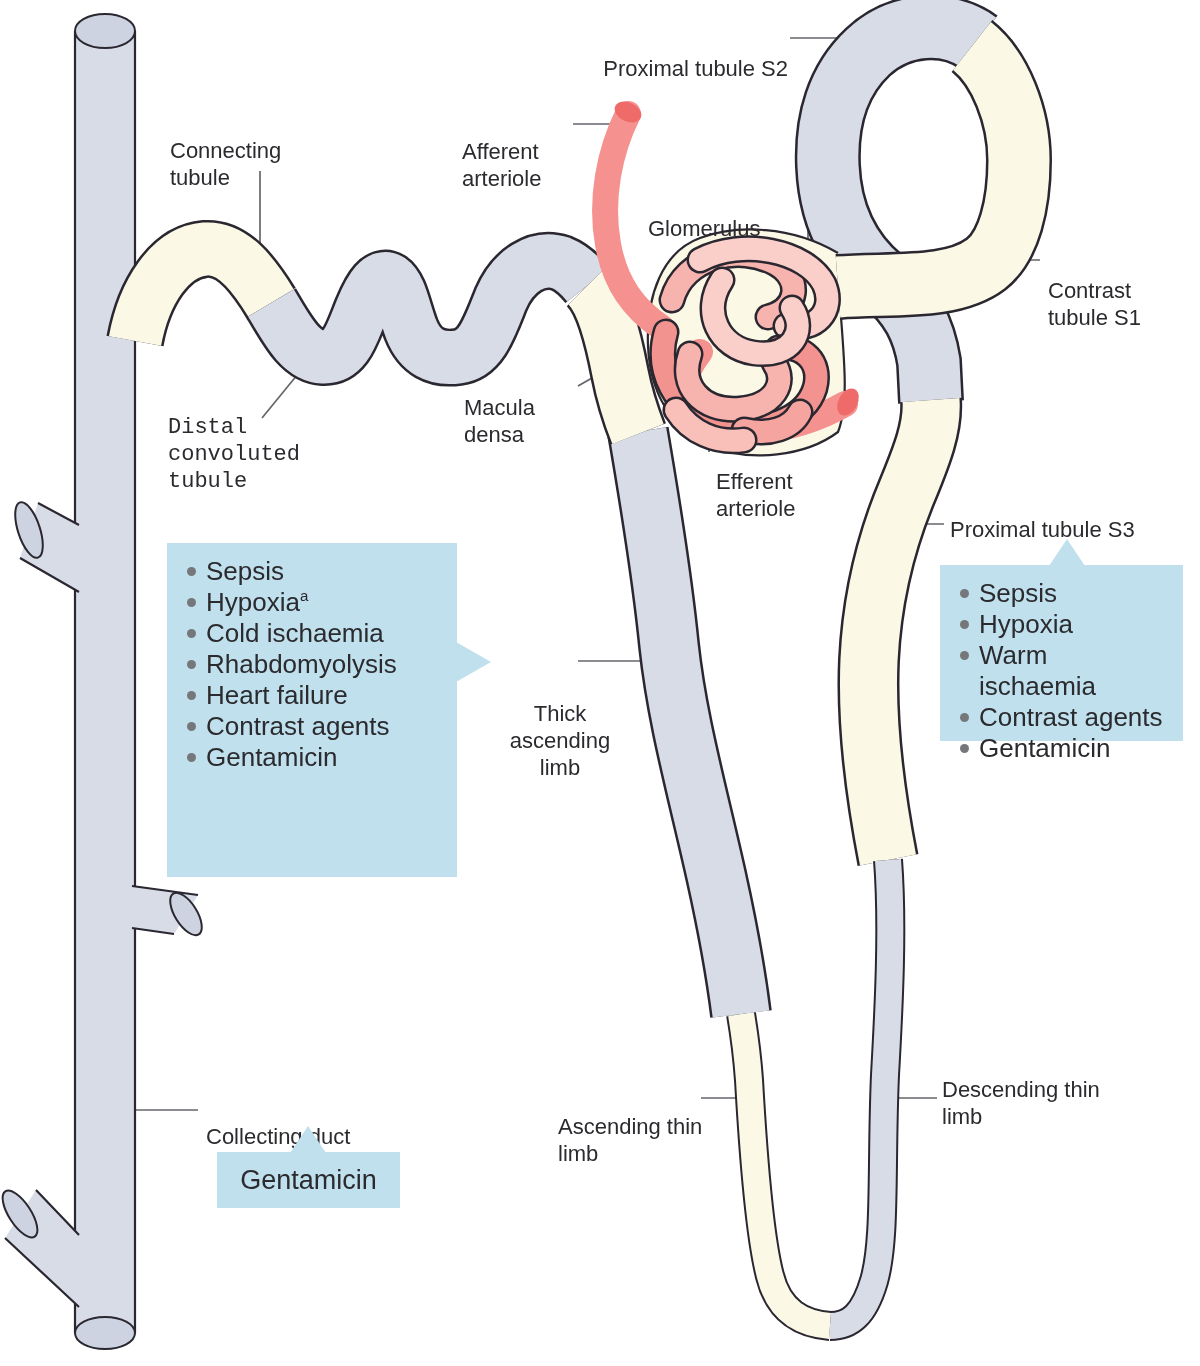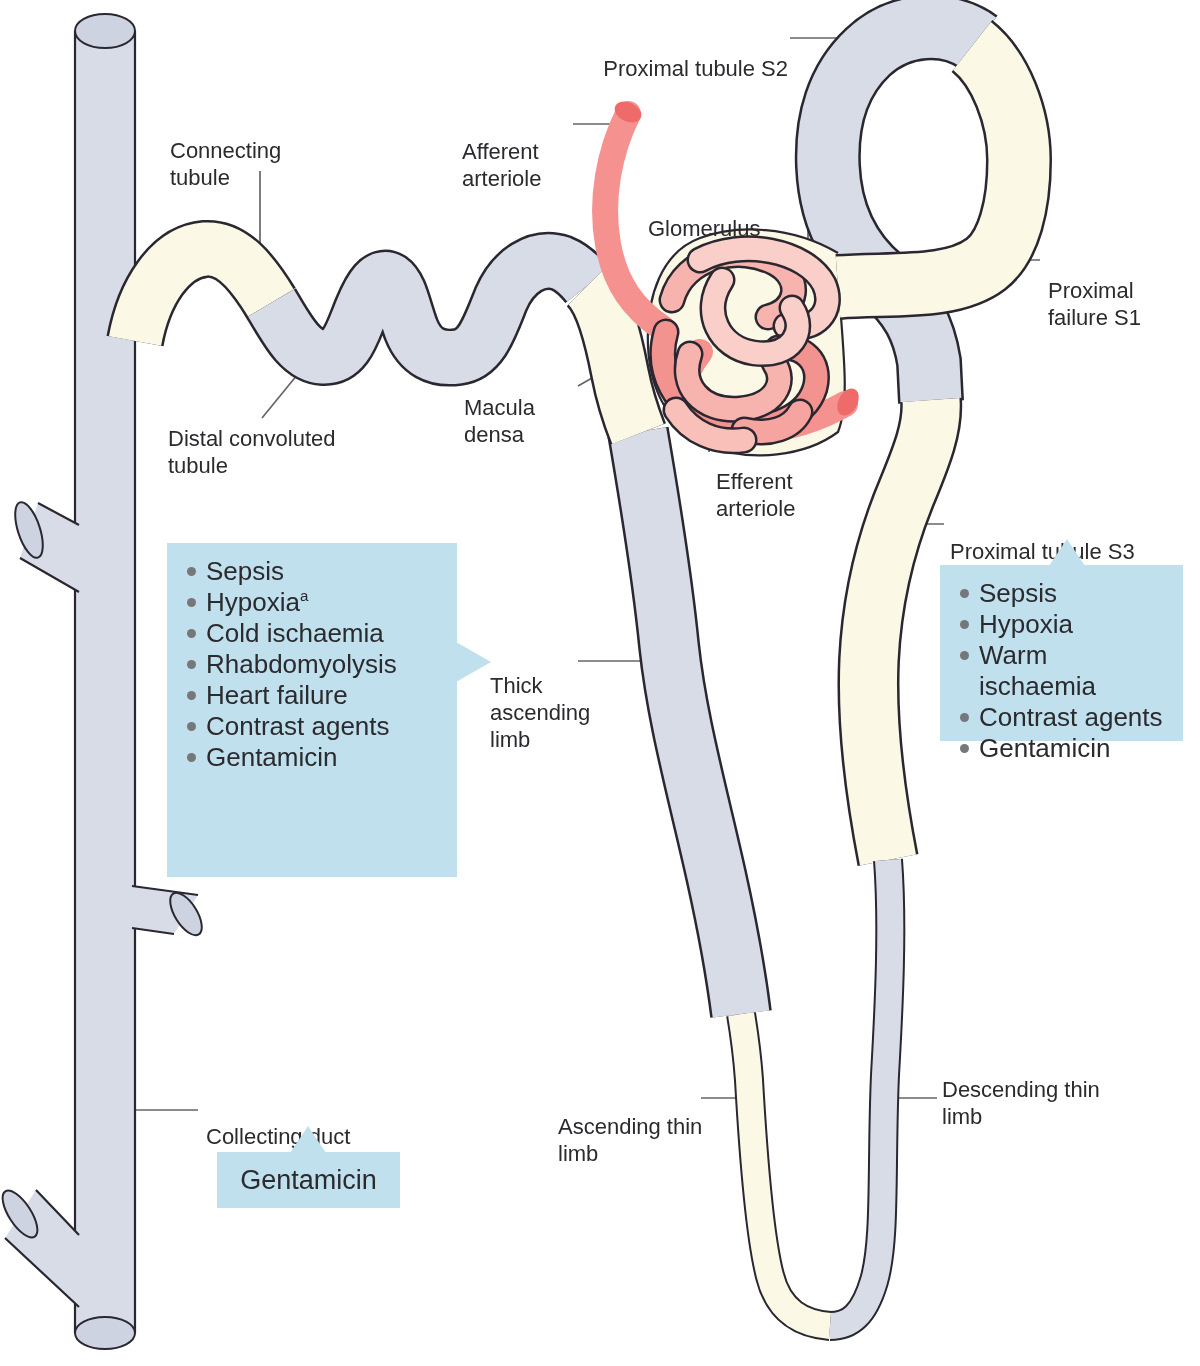--- a/index.html
+++ b/index.html
@@ -178,27 +178,27 @@
       <path class="o" stroke-width="27" d="M744,430 C770,436 792,428 800,412"></path>
       <path stroke="#f5a49f" fill="none" stroke-width="22" d="M744,430 C770,436 792,428 800,412"></path>
       <path class="o" stroke-width="27" d="M676,410 C690,432 716,444 744,440"></path>
       <path stroke="#f9c0ba" fill="none" stroke-width="22" d="M676,410 C690,432 716,444 744,440"></path>
     </g>
   </svg>
 
   <div class="label right nowrap" style="left:528px; top:24px; width:260px;">Proximal tubule S2</div>
   <div class="label" style="left:462px; top:107px; width:112px;">Afferent arteriole</div>
   <div class="label nowrap" style="left:648px; top:184px;">Glomerulus</div>
-  <div class="label" style="left:1048px; top:246px; width:140px;">Proximal failure S1</div>
+  <div class="label" style="left:1048px; top:246px; width:140px;">Contrast tubule S1</div>
   <div class="label" style="left:170px; top:106px; width:160px;">Connecting tubule</div>
   <div class="label" style="left:464px; top:363px; width:120px;">Macula densa</div>
-  <div class="label" style="left:168px; top:394px; width:180px;">Distal convoluted tubule</div>
+  <div class="label" style="left:168px; top:383px; width:180px;font-family:Liberation Mono, monospace;">Distal convoluted tubule</div>
   <div class="label" style="left:716px; top:437px; width:120px;">Efferent arteriole</div>
-  <div class="label nowrap" style="left:950px; top:507px;">Proximal tubule S3</div>
-  <div class="label" style="left:490px; top:641px; width:140px;">Thick ascending limb</div>
+  <div class="label nowrap" style="left:950px; top:485px;">Proximal tubule S3</div>
+  <div class="label" style="left:490px; top:669px; width:140px;text-align:center;">Thick ascending limb</div>
   <div class="label nowrap" style="left:206px; top:1092px;">Collecting duct</div>
   <div class="label" style="left:558px; top:1082px; width:150px;">Ascending thin limb</div>
   <div class="label" style="left:942px; top:1045px; width:165px;">Descending thin limb</div>
 
   <div class="bluebox" style="left:167px; top:543px; width:290px; height:334px;">
       <div class="li">
         <span class="dot"></span>
         <span class="t">Sepsis</span>
       </div>
       <div class="li">

